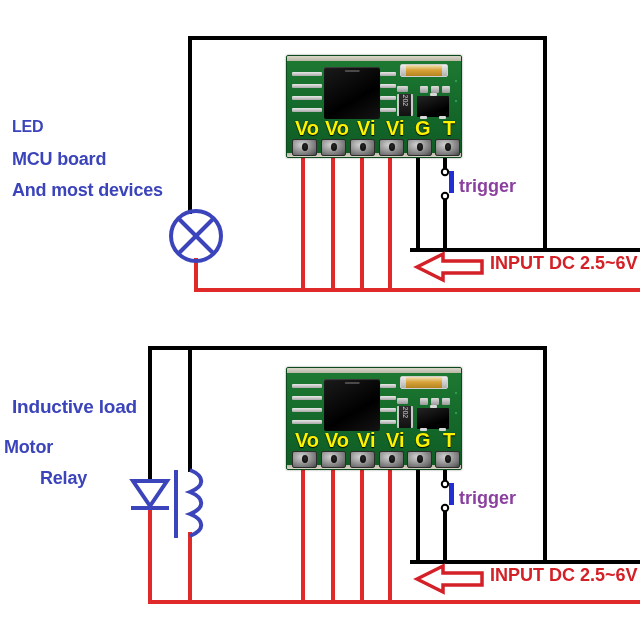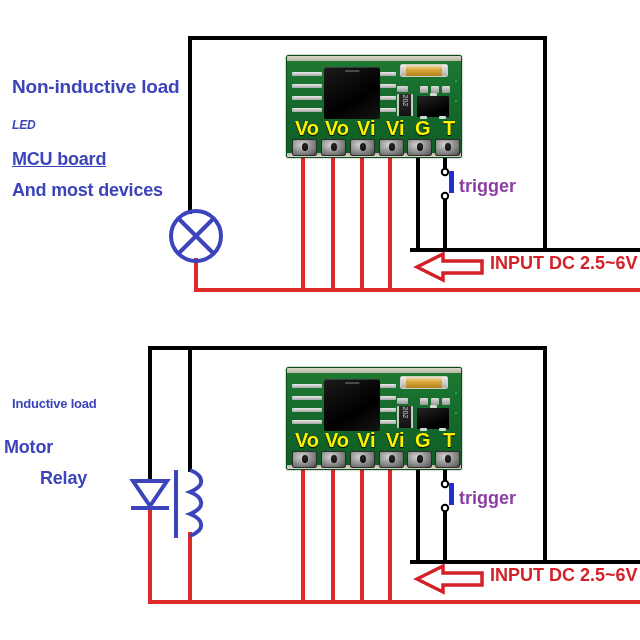--- a/index.html
+++ b/index.html
@@ -212,23 +212,22 @@
       <circle cx="445" cy="172" r="3.2" stroke="#000000" stroke-width="2" fill="#ffffff"></circle>
       <circle cx="445" cy="196" r="3.2" stroke="#000000" stroke-width="2" fill="#ffffff"></circle>
       <rect x="449" y="171" width="5" height="22" fill="#1f2fd0"></rect>
     </g>
 
     <g>
       <path d="M417,267 L443,254 L443,261 L482,261 L482,273 L443,273 L443,280 Z" fill="#ffffff" stroke="#d42027" stroke-width="3.5" stroke-linejoin="miter"></path>
     </g>
   </svg>
 
-  <div class="lbl blue-txt" style="left:12px; top:76px; font-size:19px;">Non-inductive load</div>
-  <div class="lbl blue-txt" style="left:12px; top:118px; font-size:12px;font-style:italic;">LED</div>
-  <div class="lbl blue-txt" style="left:12px; top:149px; font-size:18px;text-decoration:underline;">MCU board</div>
+  <div class="lbl blue-txt" style="left:12px; top:118px; font-size:16px;">LED</div>
+  <div class="lbl blue-txt" style="left:12px; top:149px; font-size:18px;">MCU board</div>
   <div class="lbl blue-txt" style="left:12px; top:180px; font-size:18px;">And most devices</div>
 
   <div class="lbl purple-txt" style="left:459px; top:176px; font-size:18px;">trigger</div>
 
   <div class="lbl red-txt" style="left:490px; top:253px; font-size:18px;">INPUT DC 2.5~6V</div>
 
   <div class="pcb" id="pcb-top" style="left:286px; top:55px; width:176px; height:103px;">
     <div class="pcb-edge-top"></div>
     <div class="pcb-edge-bottom"></div>
 
@@ -341,21 +340,21 @@
       <circle cx="445" cy="484" r="3.2" stroke="#000000" stroke-width="2" fill="#ffffff"></circle>
       <circle cx="445" cy="508" r="3.2" stroke="#000000" stroke-width="2" fill="#ffffff"></circle>
       <rect x="449" y="483" width="5" height="22" fill="#1f2fd0"></rect>
     </g>
 
     <g>
       <path d="M417,579 L443,566 L443,573 L482,573 L482,585 L443,585 L443,592 Z" fill="#ffffff" stroke="#d42027" stroke-width="3.5" stroke-linejoin="miter"></path>
     </g>
   </svg>
 
-  <div class="lbl blue-txt" style="left:12px; top:396px; font-size:13px;">Inductive load</div>
+  <div class="lbl blue-txt" style="left:12px; top:396px; font-size:19px;">Inductive load</div>
   <div class="lbl blue-txt" style="left:4px; top:437px; font-size:18px;">Motor</div>
   <div class="lbl blue-txt" style="left:12px; top:468px; font-size:18px;margin-left:28px;">Relay</div>
 
   <div class="lbl purple-txt" style="left:459px; top:488px; font-size:18px;">trigger</div>
 
   <div class="lbl red-txt" style="left:490px; top:565px; font-size:18px;">INPUT DC 2.5~6V</div>
 
   <div class="pcb" id="pcb-bottom" style="left:286px; top:367px; width:176px; height:103px;">
     <div class="pcb-edge-top"></div>
     <div class="pcb-edge-bottom"></div>

